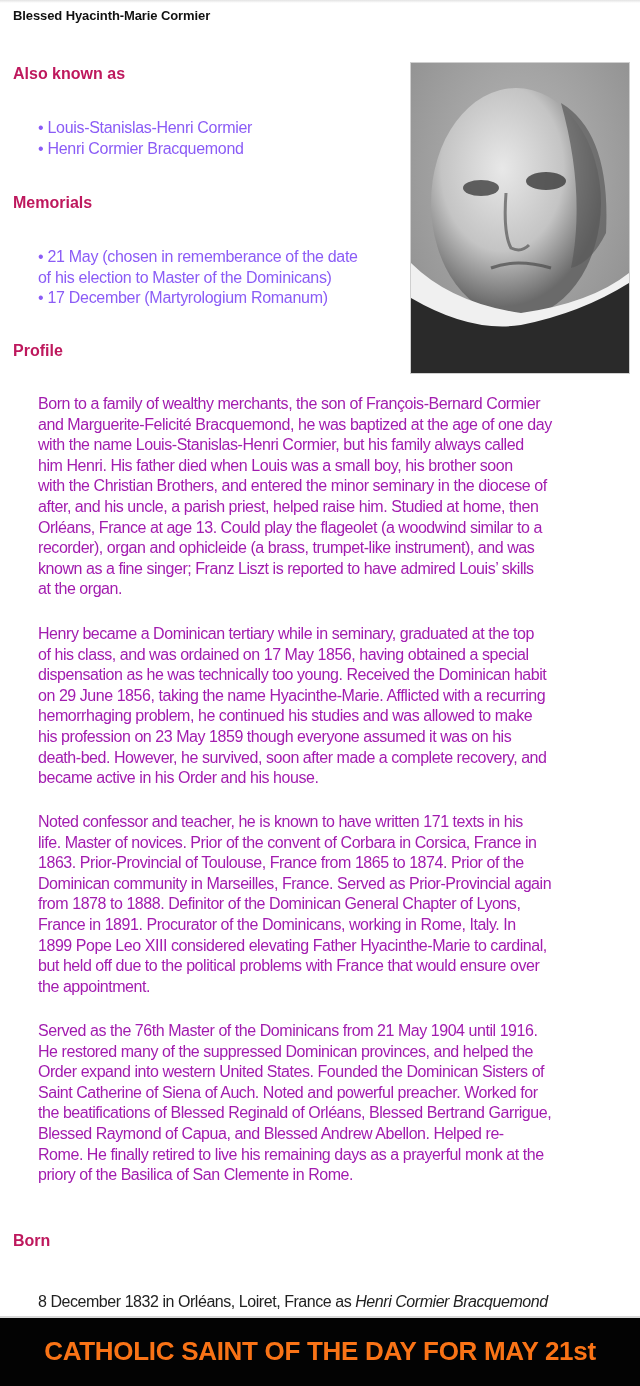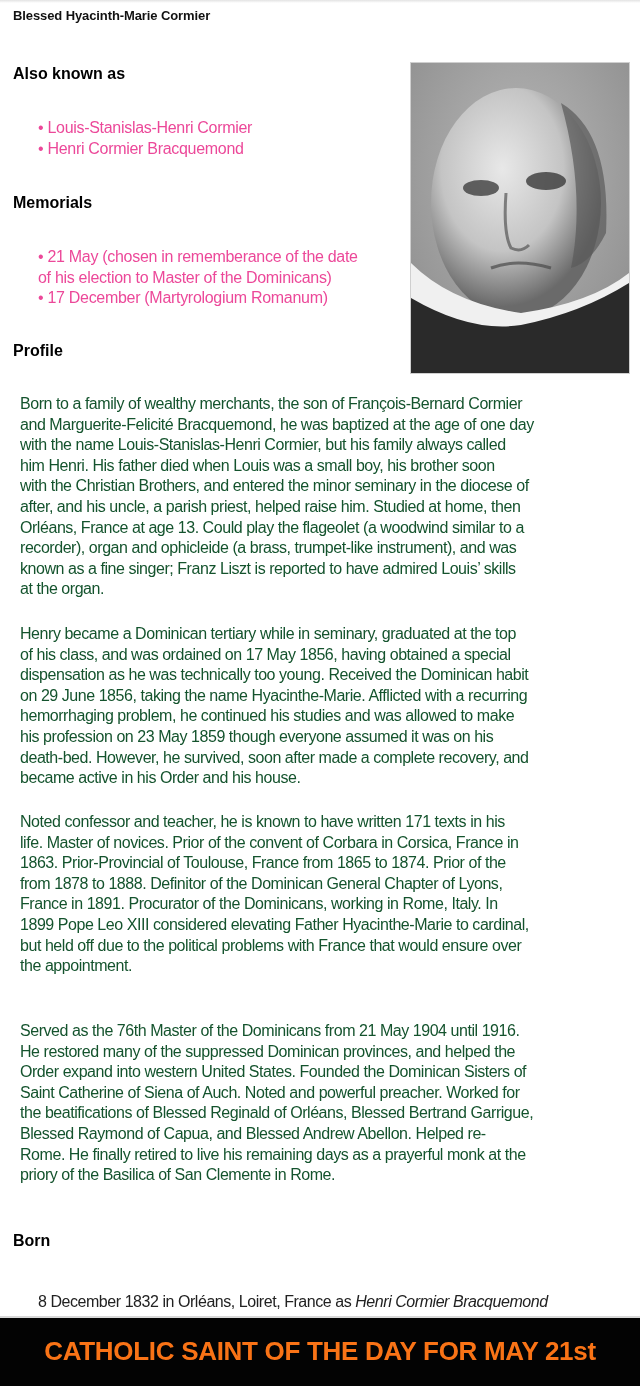--- a/index.html
+++ b/index.html
@@ -19,30 +19,30 @@
     position: absolute; left: 0; top: 0; width: 640px; height: 3px;
     background: linear-gradient(#e3e3e3, #ffffff);
   }
   .title {
     position: absolute; left: 13px; top: 8px;
     font-size: 13px; font-weight: bold; color: #111;
     letter-spacing: -0.1px;
   }
   .heading {
     position: absolute; left: 13px;
-    font-size: 16px; font-weight: bold; color: #000000;
+    font-size: 16px; font-weight: bold; color: #be185d;
   }
   .text {
-    position: absolute; left: 20px; width: 600px;
-    font-size: 16px; line-height: 20.6px; color: #14532d;
+    position: absolute; left: 38px; width: 600px;
+    font-size: 16px; line-height: 20.6px; color: #a21caf;
     letter-spacing: -0.45px;
     white-space: nowrap;
   }
   .text .line { display: block; }
-  .bullets { position: absolute; left: 38px; font-size: 16px; line-height: 20.6px; color: #ec4899; letter-spacing: -0.3px; }
+  .bullets { position: absolute; left: 38px; font-size: 16px; line-height: 20.6px; color: #8b5cf6; letter-spacing: -0.3px; }
   .bullets .line { display: block; white-space: nowrap; }
   .portrait {
     position: absolute; left: 410px; top: 62px; width: 218px; height: 310px;
     border: 1px solid #cfcfcf; overflow: hidden;
     background: #9a9a9a;
   }
   .banner {
     position: absolute; left: 0; top: 1316px; width: 640px; height: 70px;
     background: #030303;
     border-top: 2px solid #d8d8d8;
@@ -123,20 +123,21 @@
     <span class="line">hemorrhaging problem, he continued his studies and was allowed to make</span>
     <span class="line">his profession on 23 May 1859 though everyone assumed it was on his</span>
     <span class="line">death-bed. However, he survived, soon after made a complete recovery, and</span>
     <span class="line">became active in his Order and his house.</span>
   </div>
 
   <div class="text" style="top:812px">
     <span class="line">Noted confessor and teacher, he is known to have written 171 texts in his</span>
     <span class="line">life. Master of novices. Prior of the convent of Corbara in Corsica, France in</span>
     <span class="line">1863. Prior-Provincial of Toulouse, France from 1865 to 1874. Prior of the</span>
+    <span class="line">Dominican community in Marseilles, France. Served as Prior-Provincial again</span>
     <span class="line">from 1878 to 1888. Definitor of the Dominican General Chapter of Lyons,</span>
     <span class="line">France in 1891. Procurator of the Dominicans, working in Rome, Italy. In</span>
     <span class="line">1899 Pope Leo XIII considered elevating Father Hyacinthe-Marie to cardinal,</span>
     <span class="line">but held off due to the political problems with France that would ensure over</span>
     <span class="line">the appointment.</span>
   </div>
 
   <div class="text" style="top:1021px">
     <span class="line">Served as the 76th Master of the Dominicans from 21 May 1904 until 1916.</span>
     <span class="line">He restored many of the suppressed Dominican provinces, and helped the</span>

